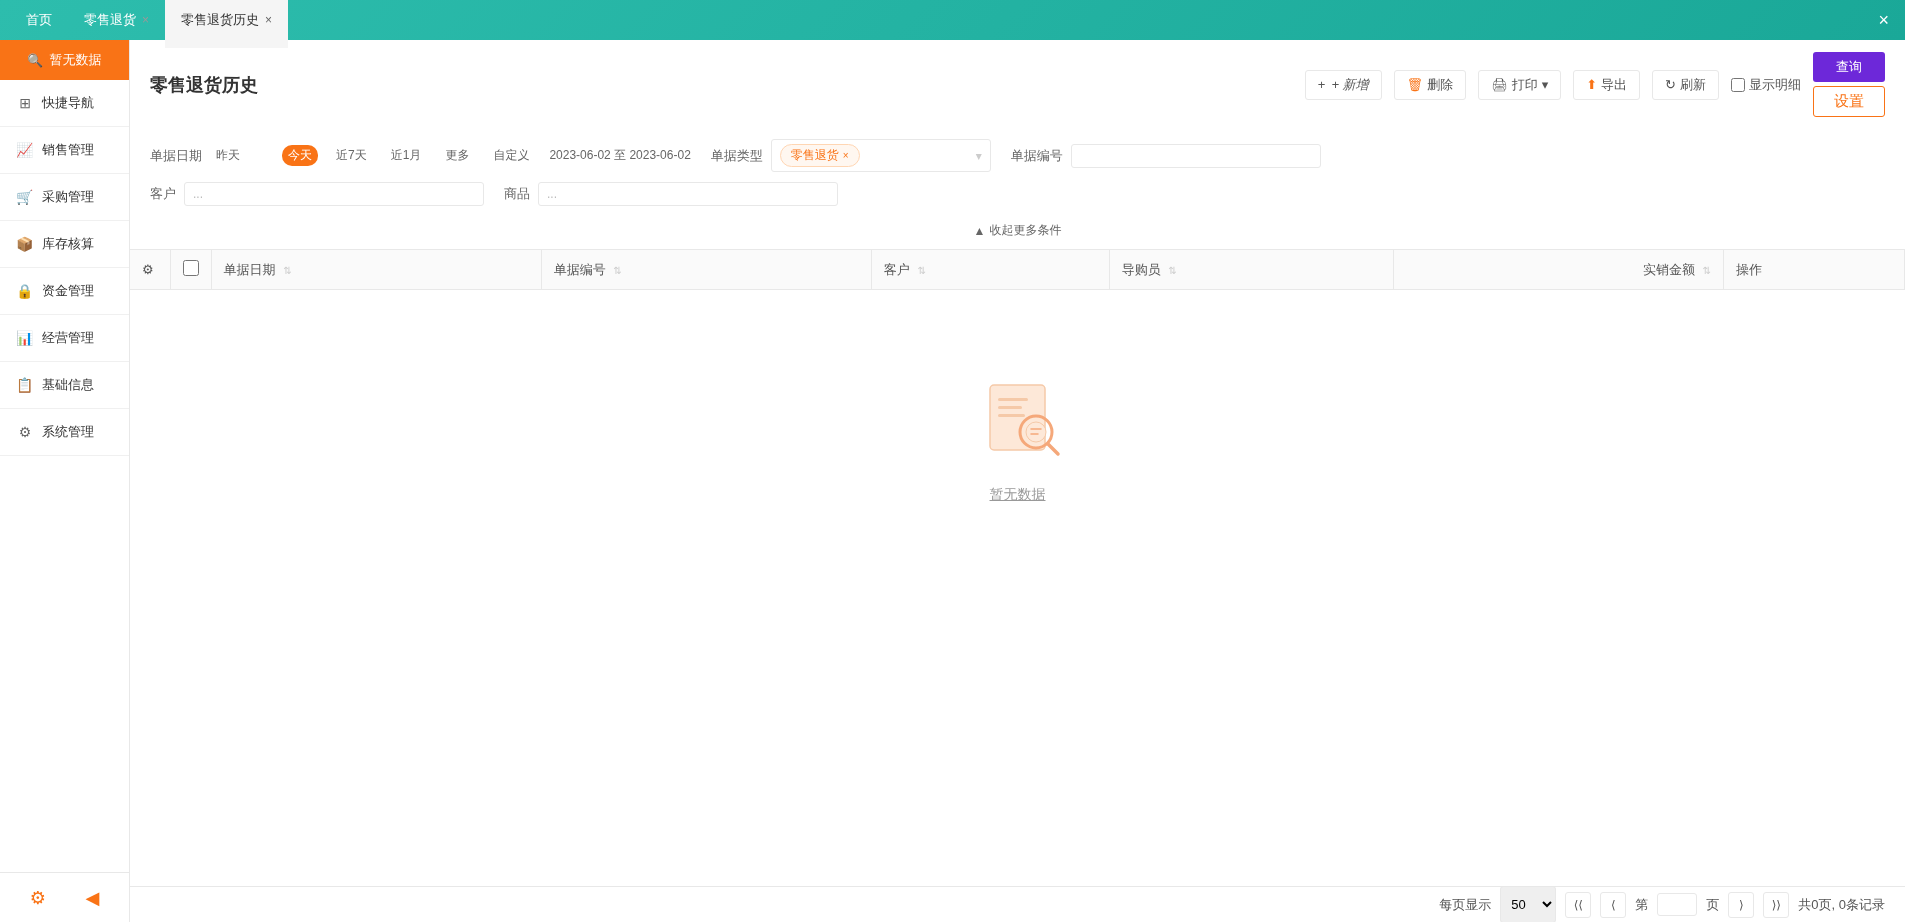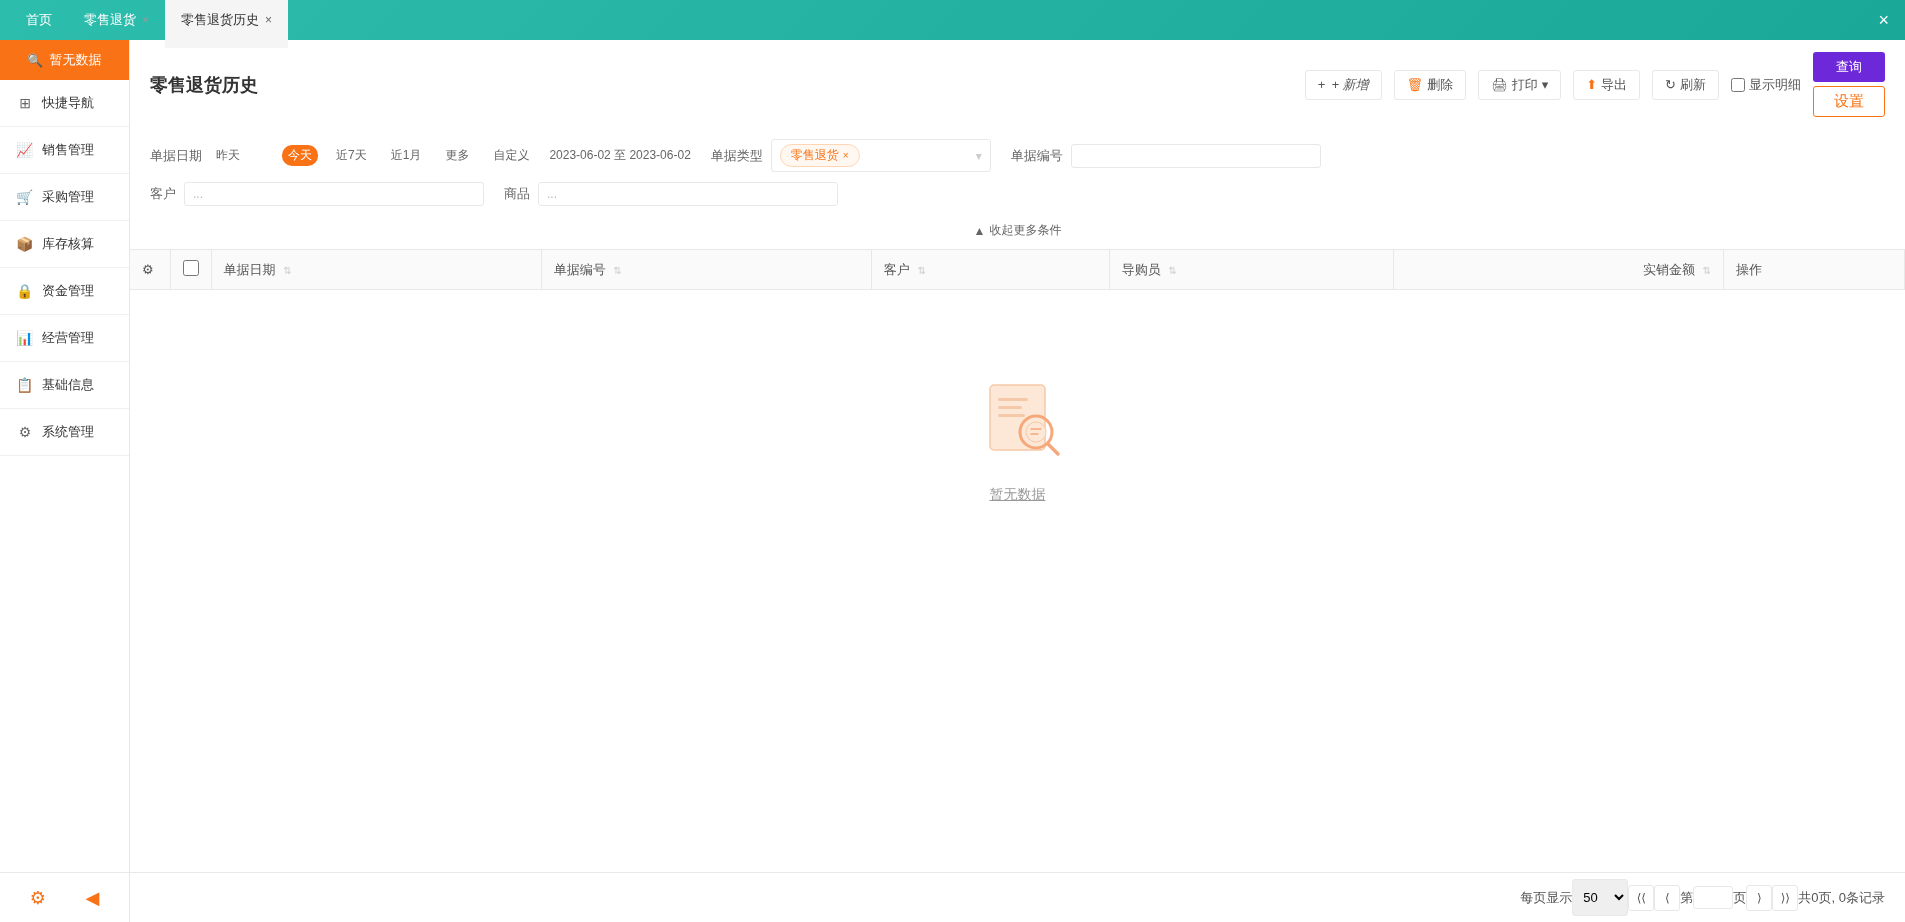--- a/index.html
+++ b/index.html
@@ -331,28 +331,28 @@
       gap: 16px;
       text-decoration: underline;
     }
     .empty-icon {
       width: 100px;
       height: 100px;
     }
 
     
     .pagination-bar {
-      height: 50px;
+      height: 36px;
       background: #fff;
       border-top: 1px solid #e8e8e8;
       display: flex;
       align-items: center;
       justify-content: flex-end;
       padding: 0 20px;
-      gap: 0;
+      gap: 9px;
       font-size: 13px;
       color: #555;
       flex-shrink: 0;
     }
     .pagination-select {
       border: 1px solid #e8e8e8;
       border-radius: 3px;
       padding: 9px 6px;
       font-size: 13px;
     }

